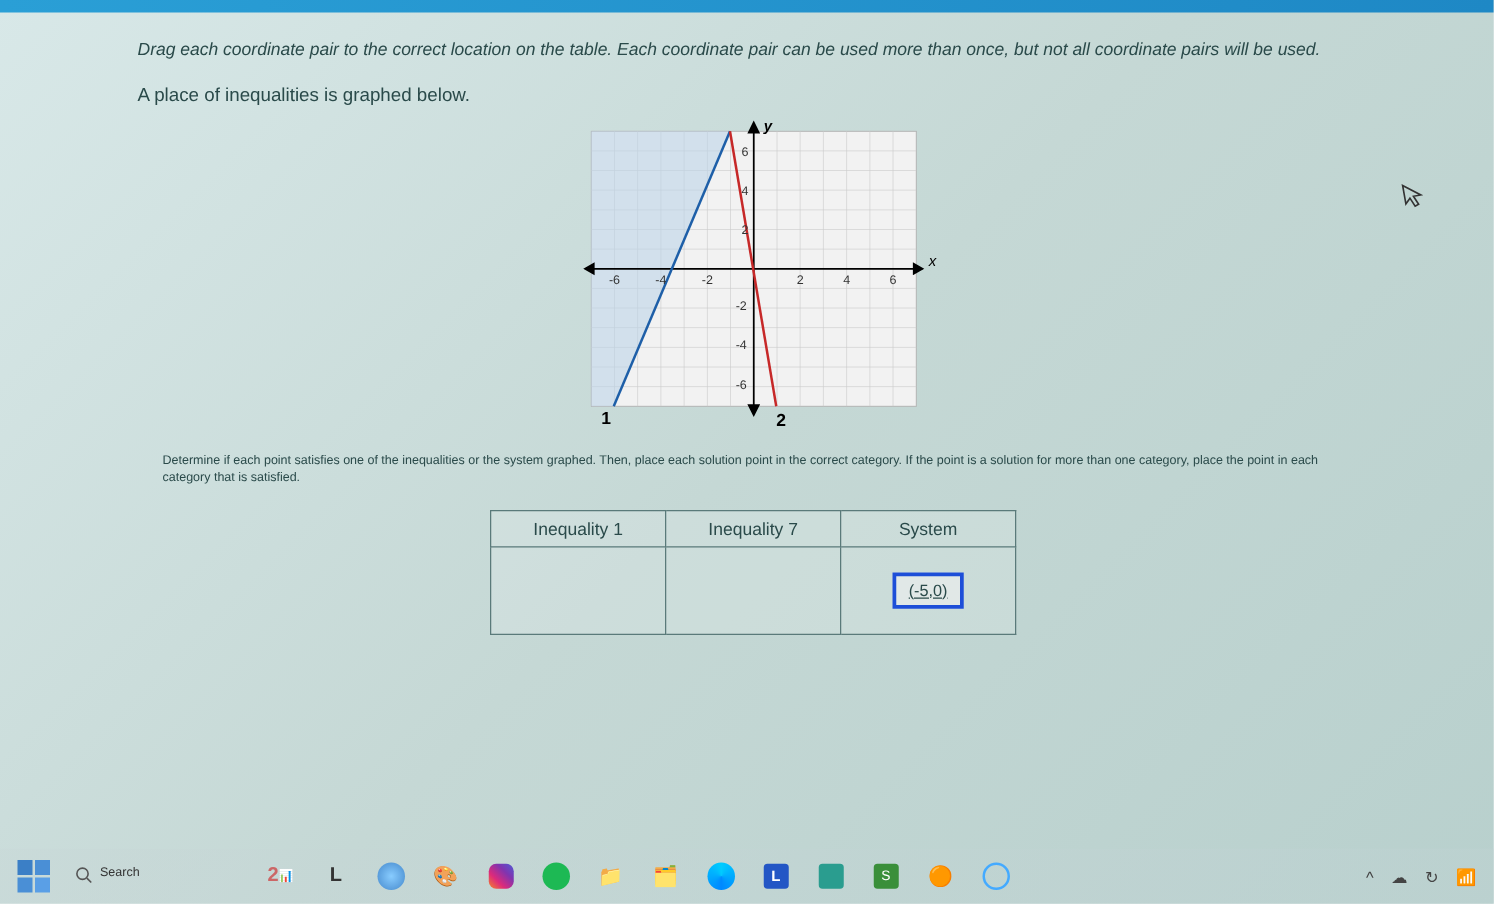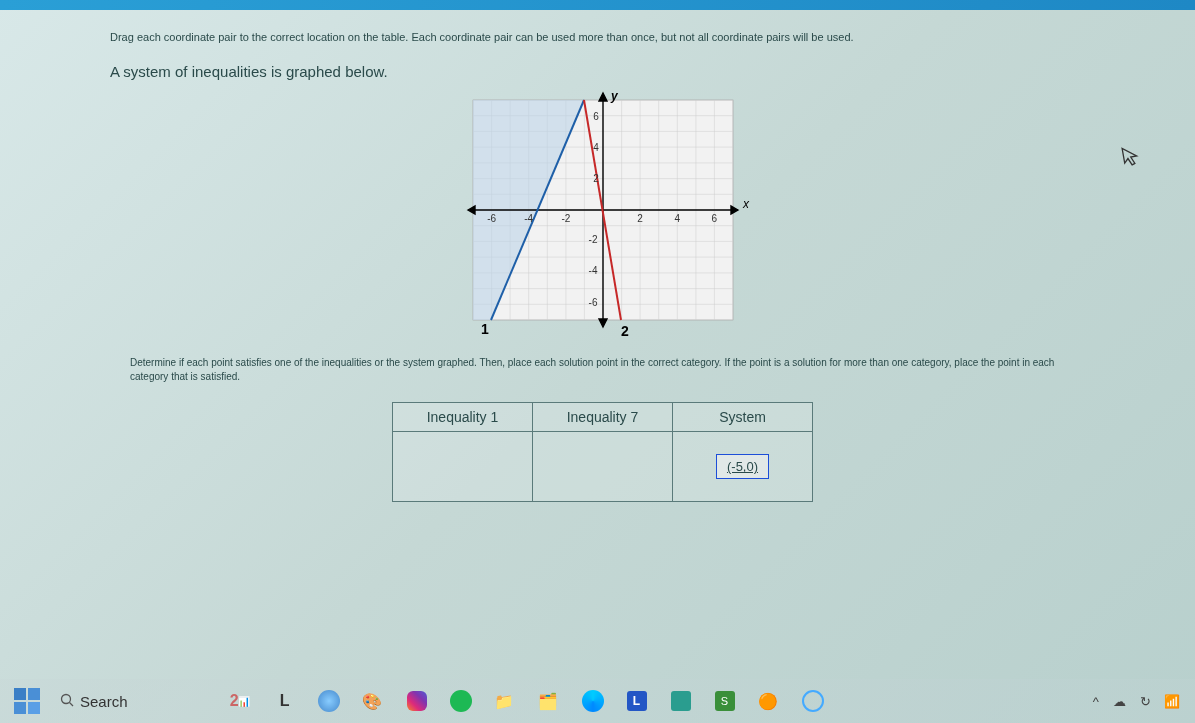--- a/index.html
+++ b/index.html
@@ -12,21 +12,21 @@
     position: relative;
   }
   .top-bar {
     height: 10px;
     background: linear-gradient(90deg, #2a9fd6, #1e88c5);
   }
   .content {
     padding: 20px 100px 0 110px;
     color: #2a4a4a;
   }
-  .instructions { font-size: 11px; line-height: 1.4; margin-bottom: 18px; }
+  .instructions { font-size: 14px; line-height: 1.4; margin-bottom: 18px; font-style: italic; }
   .subtext { font-size: 15px; margin-bottom: 10px; }
   .graph-wrap { text-align: center; margin: 5px 0 10px; position: relative; }
   .graph-svg { display: inline-block; }
   .question-text { font-size: 10px; line-height: 1.4; margin: 12px 20px 18px 20px; }
   .table-wrap { text-align: center; }
   table.answer {
     margin: 0 auto;
     border-collapse: collapse;
     background: rgba(255,255,255,0.15);
   }
@@ -37,21 +37,21 @@
     font-weight: normal;
     width: 140px;
     text-align: center;
   }
   table.answer th { height: 28px; }
   table.answer td { height: 70px; vertical-align: middle; }
   .dragged-point {
     display: inline-block;
     padding: 4px 10px;
     background: rgba(240,240,240,0.6);
-    border: 1px solid #1d4ed8;
+    border: 3px solid #1d4ed8;
     font-size: 13px;
     text-decoration: underline;
   }
   
   .cursor-icon {
     position: absolute;
     top: 145px;
     right: 55px;
     font-size: 18px;
     color: #333;
@@ -72,22 +72,22 @@
     width: 26px; height: 26px;
     display: grid;
     grid-template-columns: 1fr 1fr;
     grid-template-rows: 1fr 1fr;
     gap: 2px;
   }
   .start-btn div { background: #4a8fd6; }
   .start-btn div:nth-child(1){ background:#3b7fc6;}
   .start-btn div:nth-child(4){ background:#5a9fe6;}
   .search-box {
-    display: flex; align-items: center; gap: 6px;
-    color: #333; font-size: 15px;
+    display: flex; gap: 6px;
+    color: #333; font-size: 10px;
     padding: 4px 10px;
   }
   .tb-icons { display: flex; gap: 18px; align-items: center; margin-left: 80px; }
   .tb-icon {
     width: 26px; height: 26px;
     display: flex; align-items: center; justify-content: center;
     font-size: 16px; color: #444;
     border-radius: 4px;
   }
   .tb-right {
@@ -97,21 +97,21 @@
   }
   .icon-circle { width:22px; height:22px; border-radius:50%; }
 </style>
 </head>
 <body>
 
 <div class="top-bar"></div>
 
 <div class="content">
   <p class="instructions">Drag each coordinate pair to the correct location on the table. Each coordinate pair can be used more than once, but not all coordinate pairs will be used.</p>
-  <p class="subtext">A system of inequalities is graphed below.</p>
+  <p class="subtext">A place of inequalities is graphed below.</p>
 
   <div class="graph-wrap">
     <svg class="graph-svg" width="320" height="250" viewBox="0 0 320 250">
 
       <rect x="30" y="10" width="260" height="220" fill="#f2f2f2" stroke="#888" stroke-width="0.5"></rect>
 
       <g stroke="#ccc" stroke-width="0.5">
         <line x1="30" y1="10" x2="30" y2="230"></line>
           <line x1="48.6" y1="10" x2="48.6" y2="230"></line>
           <line x1="67.1" y1="10" x2="67.1" y2="230"></line>

